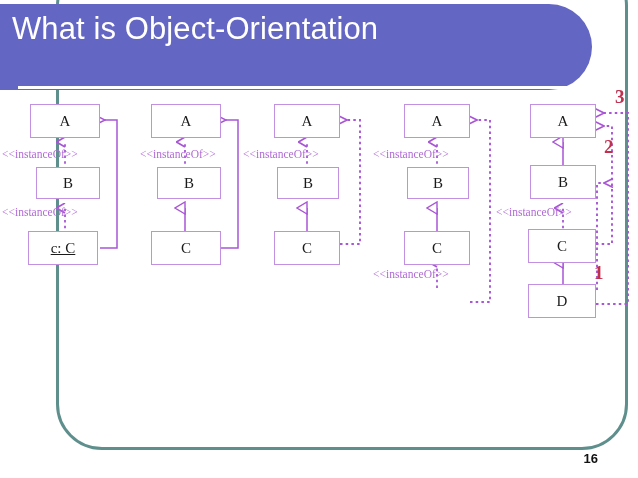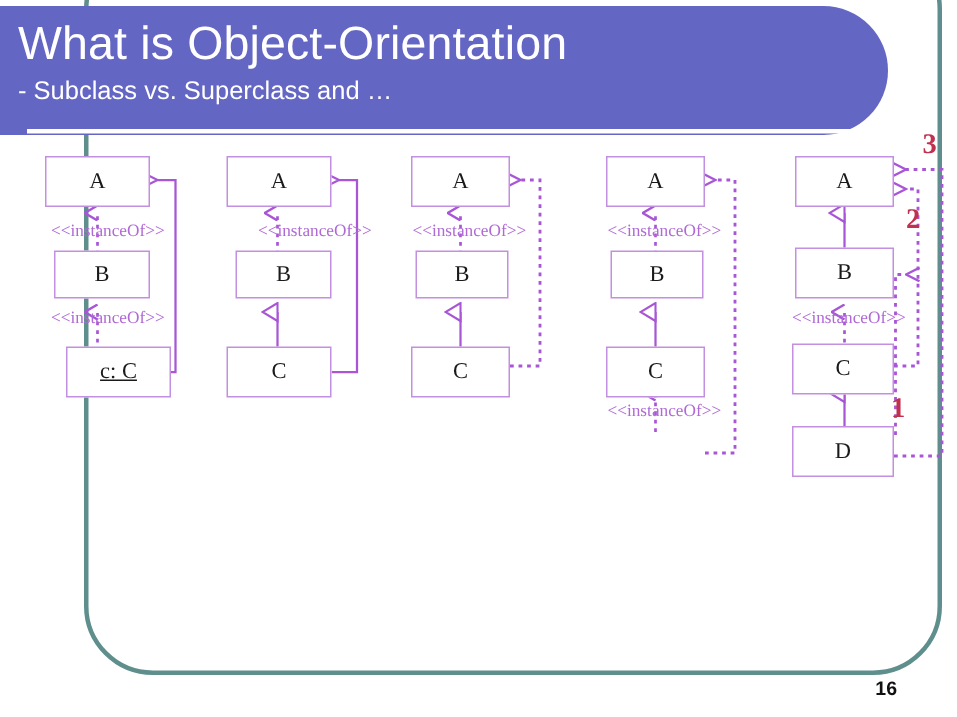--- a/index.html
+++ b/index.html
@@ -75,21 +75,20 @@
   }
   .uml-box .lbl{ pointer-events:none; }
   .uml-box.instance .lbl{ text-decoration:underline; }
 
   .stereo{
     position:absolute;
     font-family:"Liberation Serif", serif;
     font-size:11.5px;
     color:#b06ad6;
     white-space:nowrap;
-    margin-left:32px;
   }
   .idx-num{
     position:absolute;
     font-family:"Liberation Serif", serif;
     font-size:19px;
     font-weight:bold;
     color:#c0304f;
     white-space:nowrap;
     z-index:6;
   }
@@ -104,21 +103,20 @@
   }
   svg{ overflow:visible; }
 </style>
 </head>
 <body>
 
 <div id="slide-frame"></div>
 
 <div id="header-bar">
   <div id="title-text">What is Object-Orientation</div>
-  <div id="subtitle-text">- Subclass vs. Superclass and …</div>
 </div>
 <div id="header-rule"></div>
 
 <div id="diagram">
 
   <svg width="638" height="478" style="position:absolute;left:0;top:0;">
     <defs>
       <marker id="tri-up" markerWidth="14" markerHeight="12" refX="7" refY="11" orient="auto" markerUnits="userSpaceOnUse">
         <path d="M1,11 L7,1 L13,11 Z" fill="#ffffff" stroke="#a855d6" stroke-width="1.4"></path>
       </marker>
@@ -165,21 +163,21 @@
       <path d="M596,304 L628,304 L628,113 L604,113" stroke-width="1.9" stroke-dasharray="2.5,3.2" marker-end="url(#open-left)"></path>
     </g>
   </svg>
 
   <div class="uml-box" style="left:30px;top:104px;width:70px;height:34px;">
     <span class="lbl">A</span>
   </div>
   <div class="uml-box" style="left:36px;top:167px;width:64px;height:32px;">
     <span class="lbl">B</span>
   </div>
-  <div class="uml-box instance" style="left:44px;top:231px;width:70px;height:34px;text-align:right;">
+  <div class="uml-box instance" style="left:28px;top:231px;width:70px;height:34px;text-align:right;">
     <span class="lbl">c: C</span>
   </div>
   <div class="stereo" style="left:2px;top:148px;">&lt;&lt;instanceOf&gt;&gt;</div>
   <div class="stereo" style="left:2px;top:206px;">&lt;&lt;instanceOf&gt;&gt;</div>
 
   <div class="uml-box" style="left:151px;top:104px;width:70px;height:34px;">
     <span class="lbl">A</span>
   </div>
   <div class="uml-box" style="left:157px;top:167px;width:64px;height:32px;">
     <span class="lbl">B</span>

